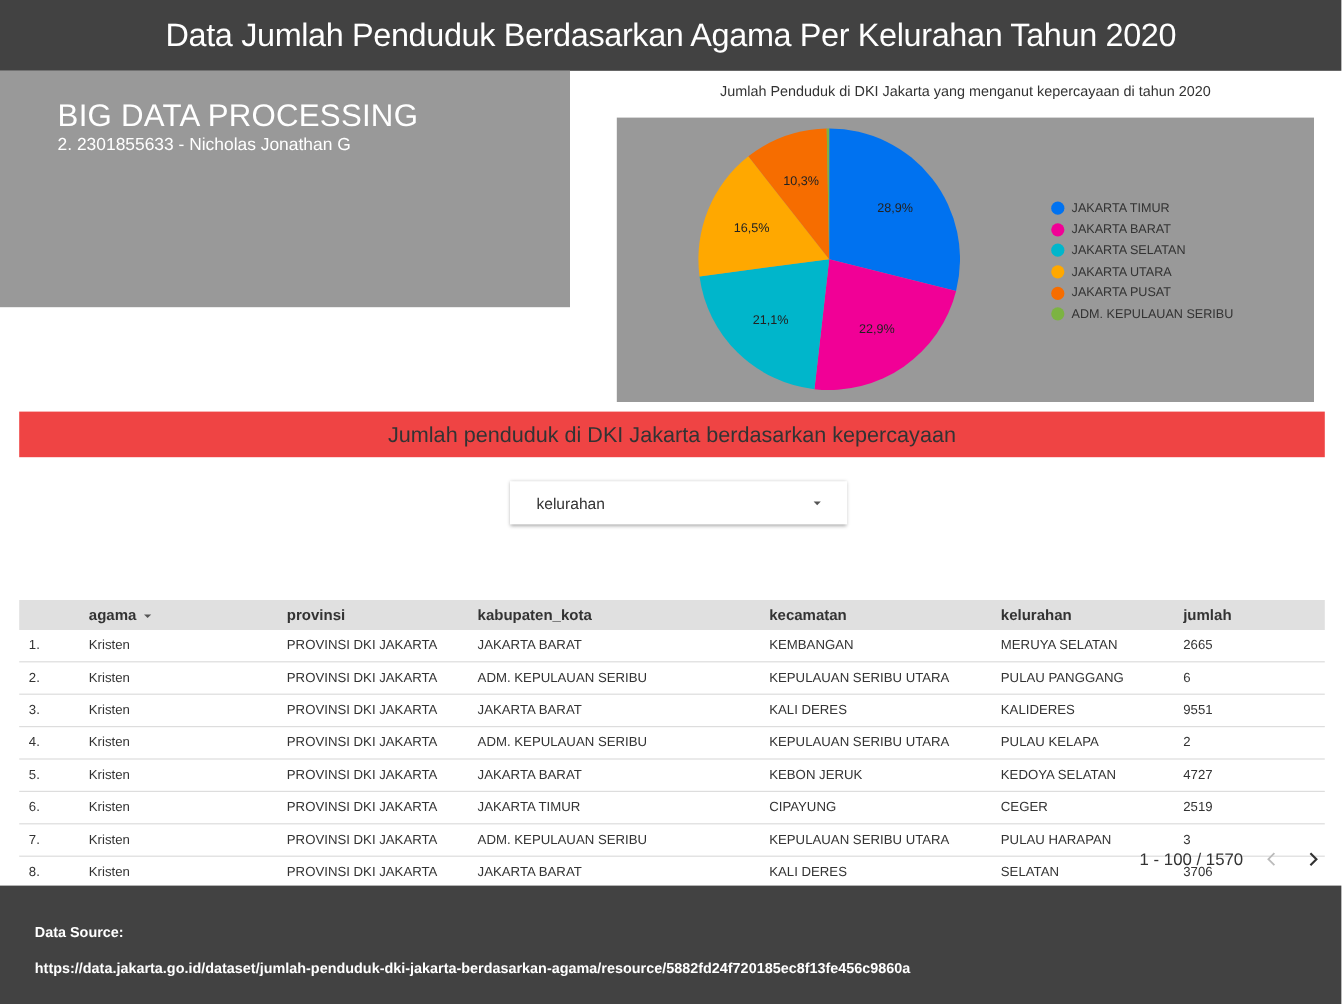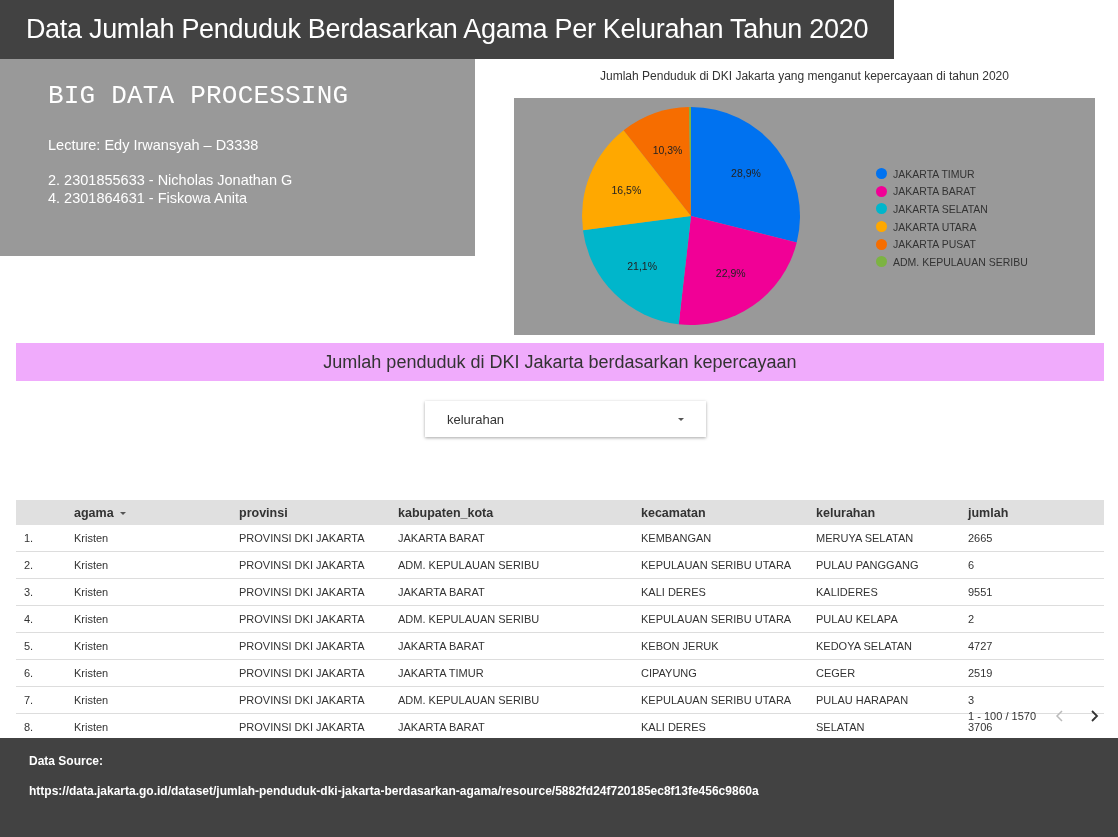--- a/index.html
+++ b/index.html
@@ -1,97 +1,95 @@
 <!DOCTYPE html>
 <html><head>
 <meta charset="utf-8">
 <style>
   * { box-sizing: border-box; margin: 0; padding: 0; }
   html, body { width: 1118px; height: 837px; overflow: hidden; background: #ffffff; }
   body { font-family: "Liberation Sans", "DejaVu Sans", sans-serif; position: relative; color: #212121; }
 
   .header {
-    position: absolute; left: 0; top: 0; width: 894px; height: 59px;
+    position: absolute; left: 0; top: 0; width: 1118px; height: 59px;
     background: #424242; color: #ffffff;
     display: flex; align-items: center; justify-content: center;
     font-size: 27px; letter-spacing: -0.3px;
   }
 
   .info-panel {
     position: absolute; left: 0; top: 59px; width: 475px; height: 197px;
     background: #999999; color: #ffffff; padding: 22px 0 0 48px;
   }
-  .info-title { font-size: 26px; letter-spacing: 0.2px; margin-bottom: 26px; font-family: Liberation Mono, monospace; }
+  .info-title { font-size: 26px; letter-spacing: 0.2px; margin-bottom: 0; }
   .info-lecture { font-size: 14.5px; margin-bottom: 18px; }
   .info-member { font-size: 14.5px; line-height: 18px; }
 
   .chart-title {
     position: absolute; left: 514px; top: 69px; width: 581px; text-align: center;
     font-size: 12px; color: #333333;
   }
   .chart-area {
     position: absolute; left: 514px; top: 98px; width: 581px; height: 237px;
     background: #999999;
   }
   .chart-area svg { position: absolute; left: 0; top: 0; }
   .legend { position: absolute; left: 362px; top: 67px; }
   .legend-item { display: flex; align-items: center; height: 17.6px; font-size: 10.5px; color: #333333; }
   .legend-dot { width: 11px; height: 11px; border-radius: 50%; margin-right: 6px; }
 
   .section-bar {
     position: absolute; left: 16px; top: 343px; width: 1088px; height: 38px;
-    background: #f0abfc; display: flex; align-items: center; justify-content: center;
+    background: #ef4444; display: flex; align-items: center; justify-content: center;
     font-size: 18px; color: #333333;
   }
 
   .dropdown {
     position: absolute; left: 425px; top: 401px; width: 281px; height: 36px;
     background: #ffffff; box-shadow: 0 1px 3px rgba(0,0,0,0.35);
     display: flex; align-items: center; justify-content: space-between;
     padding: 0 22px 0 22px; font-size: 13px; color: #333333; cursor: pointer;
   }
   .dropdown-arrow { width: 0; height: 0; border-left: 3px solid transparent; border-right: 3px solid transparent; border-top: 3px solid #555555; }
 
   .table { position: absolute; left: 16px; top: 464px; width: 1088px; }
   .t-row { display: flex; height: 27px; align-items: center; border-bottom: 1px solid #dddddd; font-size: 11px; color: #333333; }
   .t-head { background: #e0e0e0; height: 25px; border-bottom: none; font-size: 12.5px; font-weight: bold; color: #333333; margin-top: 36px; }
   .c-idx { width: 58px; padding-left: 8px; }
   .c-agama { width: 165px; }
   .c-prov { width: 159px; }
   .c-kab { width: 243px; }
-  .c-kec { width: 175px; }
+  .c-kec { width: 193px; }
   .c-kel { width: 152px; }
   .c-jml { width: 118px; }
   .sort-arrow { display: inline-block; width: 0; height: 0; border-left: 3px solid transparent; border-right: 3px solid transparent; border-top: 3px solid #555555; margin-left: 6px; vertical-align: middle; }
 
   .pager {
     position: absolute; left: 900px; top: 704px; width: 204px; height: 24px;
-    display: flex; align-items: center; justify-content: flex-end; font-size: 11px; color: #333333;
+    display: flex; align-items: center; justify-content: flex-end; font-size: 14px; color: #333333;
   }
   .pager-btn { width: 20px; height: 20px; display: flex; align-items: center; justify-content: center; margin-left: 14px; cursor: pointer; }
 
   .footer {
     position: absolute; left: 0; top: 738px; width: 1118px; height: 99px;
-    background: #424242; color: #ffffff; padding: 16px 0 0 29px;
+    background: #424242; color: #ffffff; padding: 32px 0 0 29px;
     font-size: 12px; font-weight: bold;
   }
   .footer-label { margin-bottom: 16px; }
 </style>
 </head>
 <body>
 
 <div class="header">
   <span>Data Jumlah Penduduk Berdasarkan Agama Per Kelurahan Tahun 2020</span>
 </div>
 
 <div class="info-panel">
   <div class="info-title">BIG DATA PROCESSING</div>
-  <div class="info-lecture">Lecture: Edy Irwansyah – D3338</div>
   <div class="info-member">2. 2301855633 - Nicholas Jonathan G</div>
-  <div class="info-member">4. 2301864631 - Fiskowa Anita</div>
 </div>
 
 <div class="chart-title">Jumlah Penduduk di DKI Jakarta yang menganut kepercayaan di tahun 2020</div>
 <div class="chart-area">
   <svg id="pie-svg" width="360" height="237">
       <path d="M177,118 L177,9 A109,109 0 0 1 282.74379901742157,144.44331615669938 Z" fill="#0072f0"></path>
       <text x="231.98661869245308" y="79.070646816301" text-anchor="middle" font-size="10.5" fill="#222222" font-family="&quot;Liberation Sans&quot;, sans-serif">28,9%</text>
       <path d="M177,118 L282.74379901742157,144.44331615669938 A109,109 0 0 1 164.69865404879053,226.3036328466809 Z" fill="#f10096"></path>
       <text x="216.7529696591614" y="179.32502946600022" text-anchor="middle" font-size="10.5" fill="#222222" font-family="&quot;Liberation Sans&quot;, sans-serif">22,9%</text>
       <path d="M177,118 L164.69865404879053,226.3036328466809 A109,109 0 0 1 68.94746821342378,132.34051514105877 Z" fill="#00b6cb"></path>

